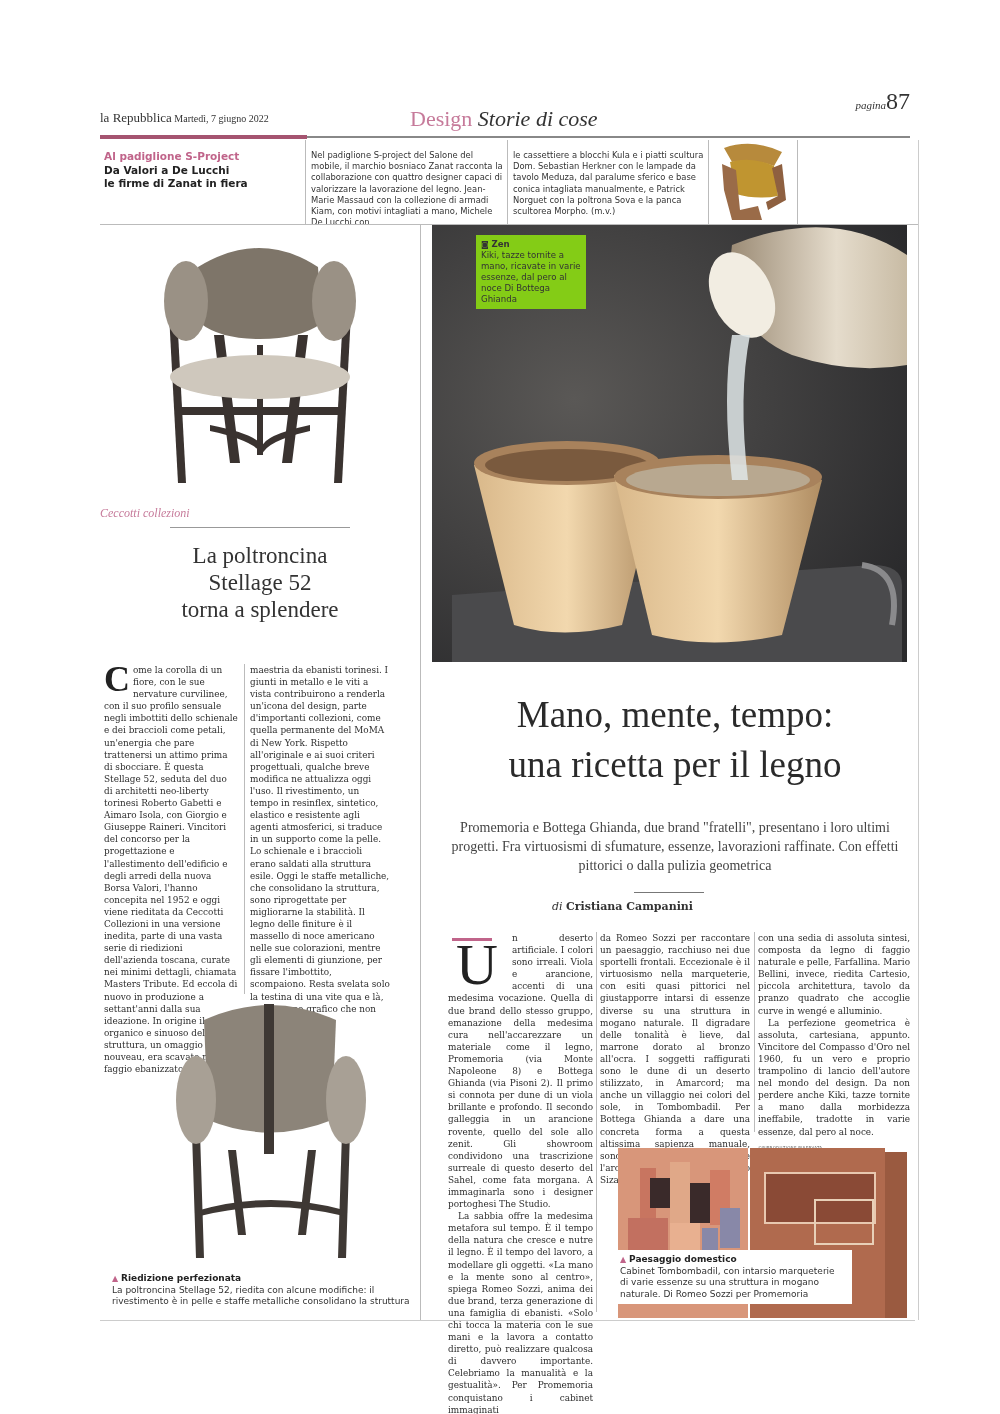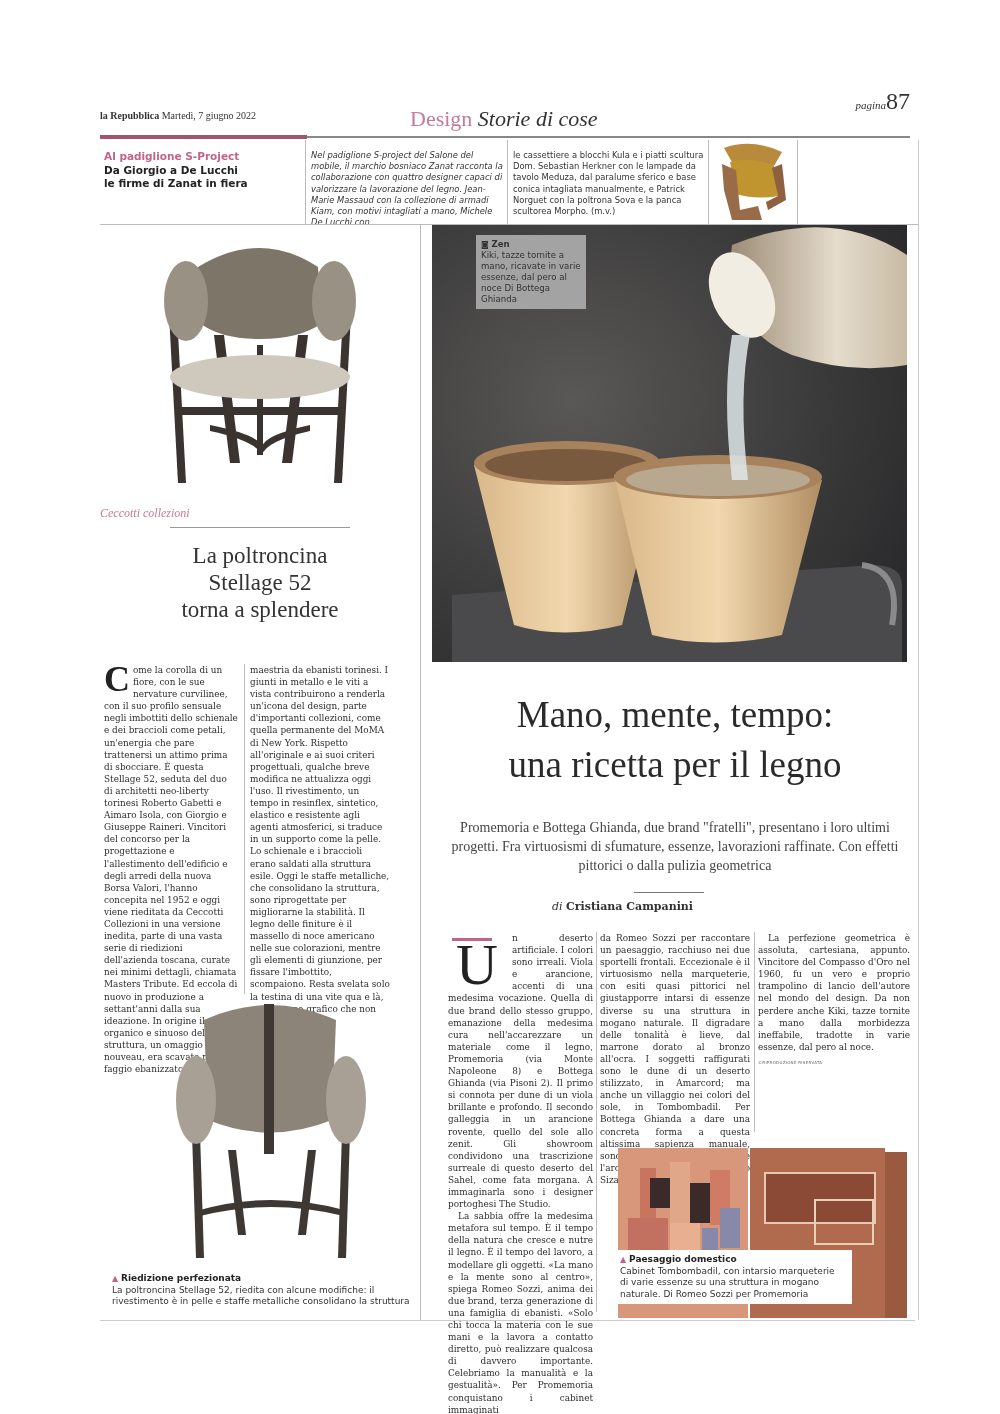--- a/index.html
+++ b/index.html
@@ -3,21 +3,21 @@
 <meta charset="utf-8">
 <style>
   * { box-sizing: border-box; margin: 0; padding: 0; }
   html, body { width: 1000px; height: 1414px; background: #ffffff; overflow: hidden; }
   body { position: relative; font-family: "DejaVu Serif", serif; color: #2a2a2a; }
 
   .abs { position: absolute; }
 
   
   .masthead { left: 100px; top: 110px; font-size: 10px; font-family: "Liberation Serif", serif; color: #333; }
-  .masthead b { font-weight: bold; font-size: 10px; }
+  .masthead b { font-weight: normal; font-size: 13px; }
   .section-title { left: 410px; top: 106px; font-family: "Liberation Serif", serif; font-size: 22px; }
   .section-title .design { color: #c67a9a; }
   .section-title .storie { font-style: italic; color: #333; }
   .page-num { right: 90px; top: 88px; font-family: "Liberation Serif", serif; color: #333; }
   .page-num .lbl { font-style: italic; font-size: 11px; }
   .page-num .num { font-size: 24px; }
 
   .header-rule { left: 100px; top: 136px; width: 810px; height: 2px; background: #888; }
   .header-accent { left: 100px; top: 135px; width: 207px; height: 4px; background: #a55470; }
   .strip-kicker { left: 104px; top: 150px; font-family: "DejaVu Sans", sans-serif; font-weight: bold; font-size: 10.5px; color: #c0648a; }
@@ -36,21 +36,21 @@
   .dropcap { float: left; font-family: "Liberation Serif", serif; font-weight: bold; font-size: 36px; line-height: 28px; margin-right: 3px; margin-top: 1px; color: #222; }
   .dropcap-u { float: left; font-family: "Liberation Serif", serif; font-size: 58px; line-height: 46px; margin: 10px 14px 0 8px; color: #222; }
   .repr { font-family: "DejaVu Sans", sans-serif; font-size: 4px; letter-spacing: .3px; color: #666; margin-top: 4px; }
 
   .photo-caption { font-family: "DejaVu Sans", sans-serif; font-size: 9px; line-height: 11.5px; color: #333; }
   .photo-caption b { color: #222; }
   .tri { color: #c0648a; font-size: 8px; }
 
   
   .main-photo { left: 432px; top: 225px; width: 475px; height: 437px; background: #3b3b3d; overflow: hidden; }
-  .zen-box { left: 476px; top: 235px; width: 110px; background: #a3a3a3; padding: 4px 5px; font-family: "DejaVu Sans", sans-serif; font-size: 8.6px; line-height: 11px; color: #333; }
+  .zen-box { left: 476px; top: 235px; width: 110px; background: #84cc16; padding: 4px 5px; font-family: "DejaVu Sans", sans-serif; font-size: 8.6px; line-height: 11px; color: #333; }
 
   .main-head { left: 440px; top: 690px; width: 470px; text-align: center; font-family: "Liberation Serif", serif; font-size: 37px; line-height: 50px; color: #2a2a2a; }
   .standfirst { left: 440px; top: 818px; width: 470px; text-align: center; font-family: "Liberation Serif", serif; font-size: 14px; line-height: 19px; color: #444; }
   .byline-rule { left: 634px; top: 892px; width: 70px; height: 1px; background: #777; }
   .byline { left: 552px; top: 900px; width: 180px; text-align: left; font-family: "DejaVu Serif", serif; font-size: 11px; color: #333; }
   .byline i { font-style: italic; }
   .byline b { font-weight: bold; }
   .pink-bar { left: 452px; top: 938px; width: 40px; height: 3px; background: #c0648a; }
 
   .cabinet { left: 610px; top: 1138px; width: 305px; height: 112px; }
@@ -71,25 +71,25 @@
   <span class="storie">Storie di cose</span>
 </div>
 <div class="abs page-num">
   <span class="lbl">pagina</span><span class="num">87</span>
 </div>
 <div class="abs header-rule"></div>
 <div class="abs header-accent"></div>
 
 <div class="abs strip-kicker">Al padiglione S-Project</div>
 <div class="abs strip-title">
-  <div>Da Giorgio a De Lucchi</div>
+  <div>Da Valori a De Lucchi</div>
   <div>le firme di Zanat in fiera</div>
 </div>
 <div class="abs vrule" style="left:305px;top:140px;height:85px;"></div>
-<div class="abs strip-text" style="left:311px;top:150px;width:192px;font-style:italic;">Nel padiglione S-project del Salone del mobile, il marchio bosniaco Zanat racconta la collaborazione con quattro designer capaci di valorizzare la lavorazione del legno. Jean-Marie Massaud con la collezione di armadi Kiam, con motivi intagliati a mano, Michele De Lucchi con</div>
+<div class="abs strip-text" style="left:311px;top:150px;width:192px;">Nel padiglione S-project del Salone del mobile, il marchio bosniaco Zanat racconta la collaborazione con quattro designer capaci di valorizzare la lavorazione del legno. Jean-Marie Massaud con la collezione di armadi Kiam, con motivi intagliati a mano, Michele De Lucchi con</div>
 <div class="abs vrule" style="left:507px;top:140px;height:85px;"></div>
 <div class="abs strip-text" style="left:513px;top:150px;width:192px;">le cassettiere a blocchi Kula e i piatti scultura Dom. Sebastian Herkner con le lampade da tavolo Meduza, dal paralume sferico e base conica intagliata manualmente, e Patrick Norguet con la poltrona Sova e la panca scultorea Morpho. (m.v.)</div>
 <div class="abs vrule" style="left:708px;top:140px;height:85px;"></div>
 <div class="abs" style="left:712px;top:140px;width:86px;height:84px;">
   <svg width="86" height="84" viewBox="0 0 86 84">
     <path d="M12 8 Q40 -2 70 12 L62 26 Q40 18 20 22 Z" fill="#b78a3c"></path>
     <path d="M18 22 Q40 16 62 26 L66 56 Q44 60 24 54 Z" fill="#c09530"></path>
     <path d="M10 24 L24 30 L28 70 L46 66 L50 80 L20 80 L12 50 Z" fill="#9a6b48"></path>
     <path d="M60 28 L70 24 L74 60 L56 70 L54 62 L66 56 Z" fill="#8e6040"></path>
   </svg>
@@ -215,20 +215,21 @@
 <div class="abs body-col just" style="left:448px;top:932px;width:145px;">
   <span class="dropcap-u">U</span><span>n deserto artificiale. I colori sono irreali. Viola e arancione, accenti di una medesima vocazione. Quella di due brand dello stesso gruppo, emanazione della medesima cura nell'accarezzare un materiale come il legno, Promemoria (via Monte Napoleone 8) e Bottega Ghianda (via Pisoni 2). Il primo si connota per dune di un viola brillante e profondo. Il secondo galleggia in un arancione rovente, quello del sole allo zenit. Gli showroom condividono una trascrizione surreale di questo deserto del Sahel, come fata morgana. A immaginarla sono i designer portoghesi The Studio.</span>
   <div style="text-indent:10px;">La sabbia offre la medesima metafora sul tempo. È il tempo della natura che cresce e nutre il legno. È il tempo del lavoro, a modellare gli oggetti. «La mano e la mente sono al centro», spiega Romeo Sozzi, anima dei due brand, terza generazione di una famiglia di ebanisti. «Solo chi tocca la materia con le sue mani e la lavora a contatto diretto, può realizzare qualcosa di davvero importante. Celebriamo la manualità e la gestualità». Per Promemoria conquistano i cabinet immaginati</div>
 </div>
 <div class="abs vrule" style="left:596px;top:932px;height:380px;"></div>
 
 <div class="abs body-col just" style="left:600px;top:932px;width:150px;">da Romeo Sozzi per raccontare un paesaggio, racchiuso nei due sportelli frontali. Eccezionale è il virtuosismo nella marqueterie, con esiti quasi pittorici nel giustapporre intarsi di essenze diverse su una struttura in mogano naturale. Il digradare delle tonalità è lieve, dal marrone dorato al bronzo all'ocra. I soggetti raffigurati sono le dune di un deserto stilizzato, in Amarcord; ma anche un villaggio nei colori del sole, in Tombombadil. Per Bottega Ghianda a dare una concreta forma a questa altissima sapienza manuale, sono tra gli altri maestri come l'architetto portoghese Álvaro Siza,</div>
 <div class="abs vrule" style="left:754px;top:932px;height:200px;"></div>
 
 <div class="abs body-col just" style="left:758px;top:932px;width:152px;">
+  <div>con una sedia di assoluta sintesi, composta da legno di faggio naturale e pelle, Farfallina. Mario Bellini, invece, riedita Cartesio, piccola architettura, tavolo da pranzo quadrato che accoglie curve in wengé e alluminio.</div>
   <div style="text-indent:10px;">La perfezione geometrica è assoluta, cartesiana, appunto. Vincitore del Compasso d'Oro nel 1960, fu un vero e proprio trampolino di lancio dell'autore nel mondo del design. Da non perdere anche Kiki, tazze tornite a mano dalla morbidezza ineffabile, tradotte in varie essenze, dal pero al noce.</div>
   <div class="repr">©RIPRODUZIONE RISERVATA</div>
 </div>
 
 <div class="abs cabinet">
   <svg width="305" height="180" viewBox="0 0 305 180">
     <rect x="8" y="10" width="130" height="170" fill="#d8967a"></rect>
     <rect x="140" y="10" width="135" height="170" fill="#b06a4e"></rect>
     <rect x="275" y="14" width="22" height="166" fill="#9a5a40"></rect>
     <rect x="155" y="35" width="110" height="50" fill="#8a4a36" stroke="#e8c8b0" stroke-width="2"></rect>

